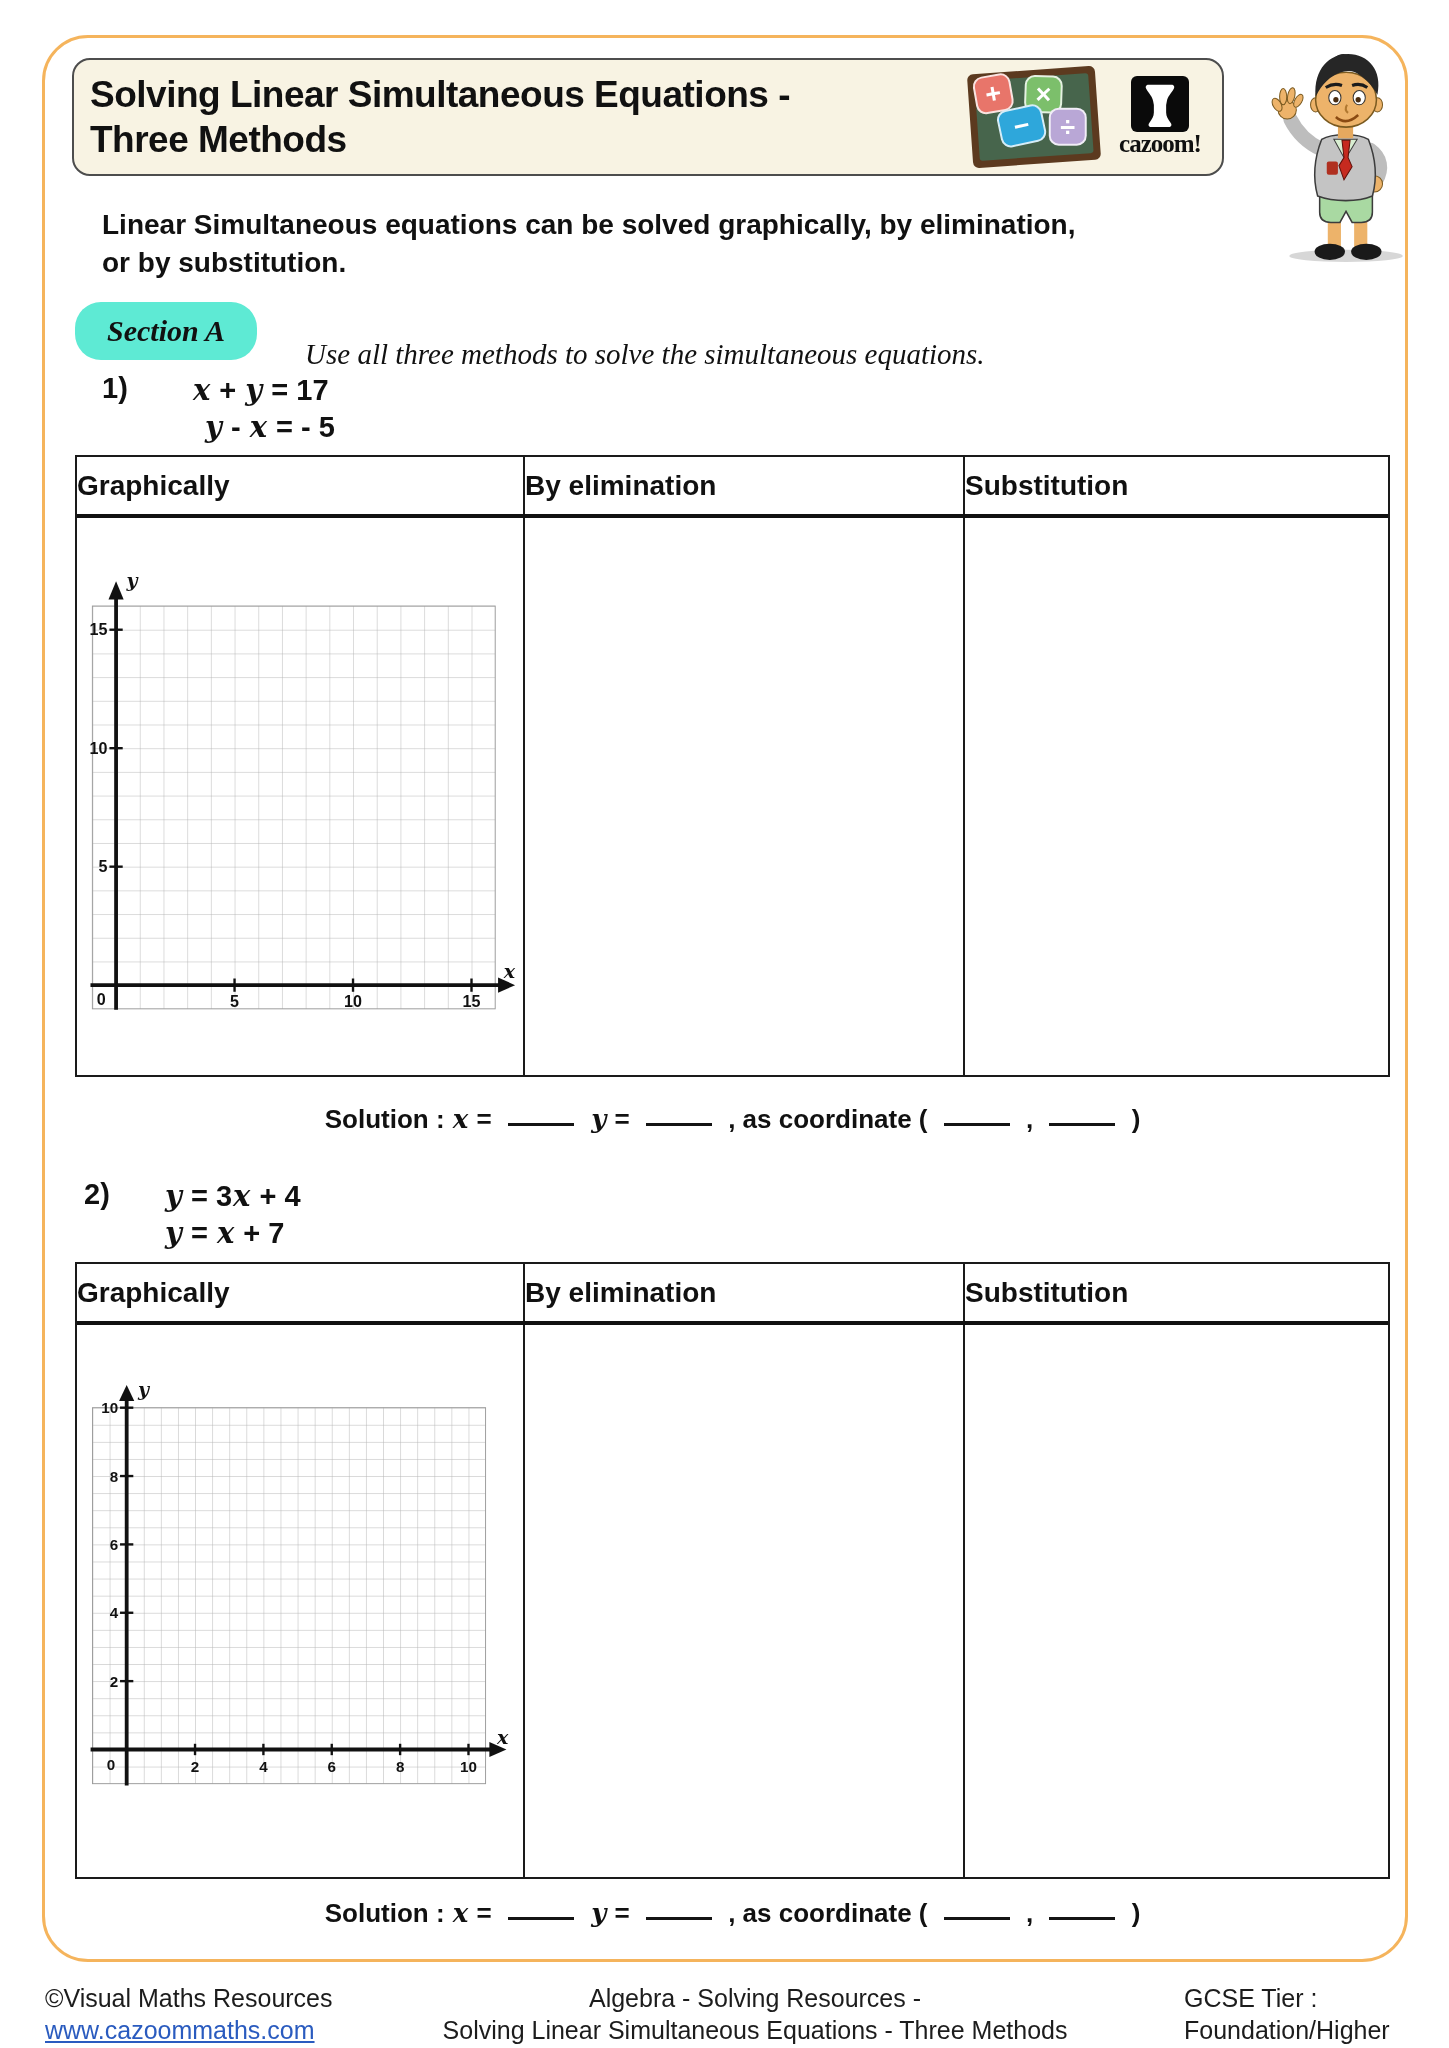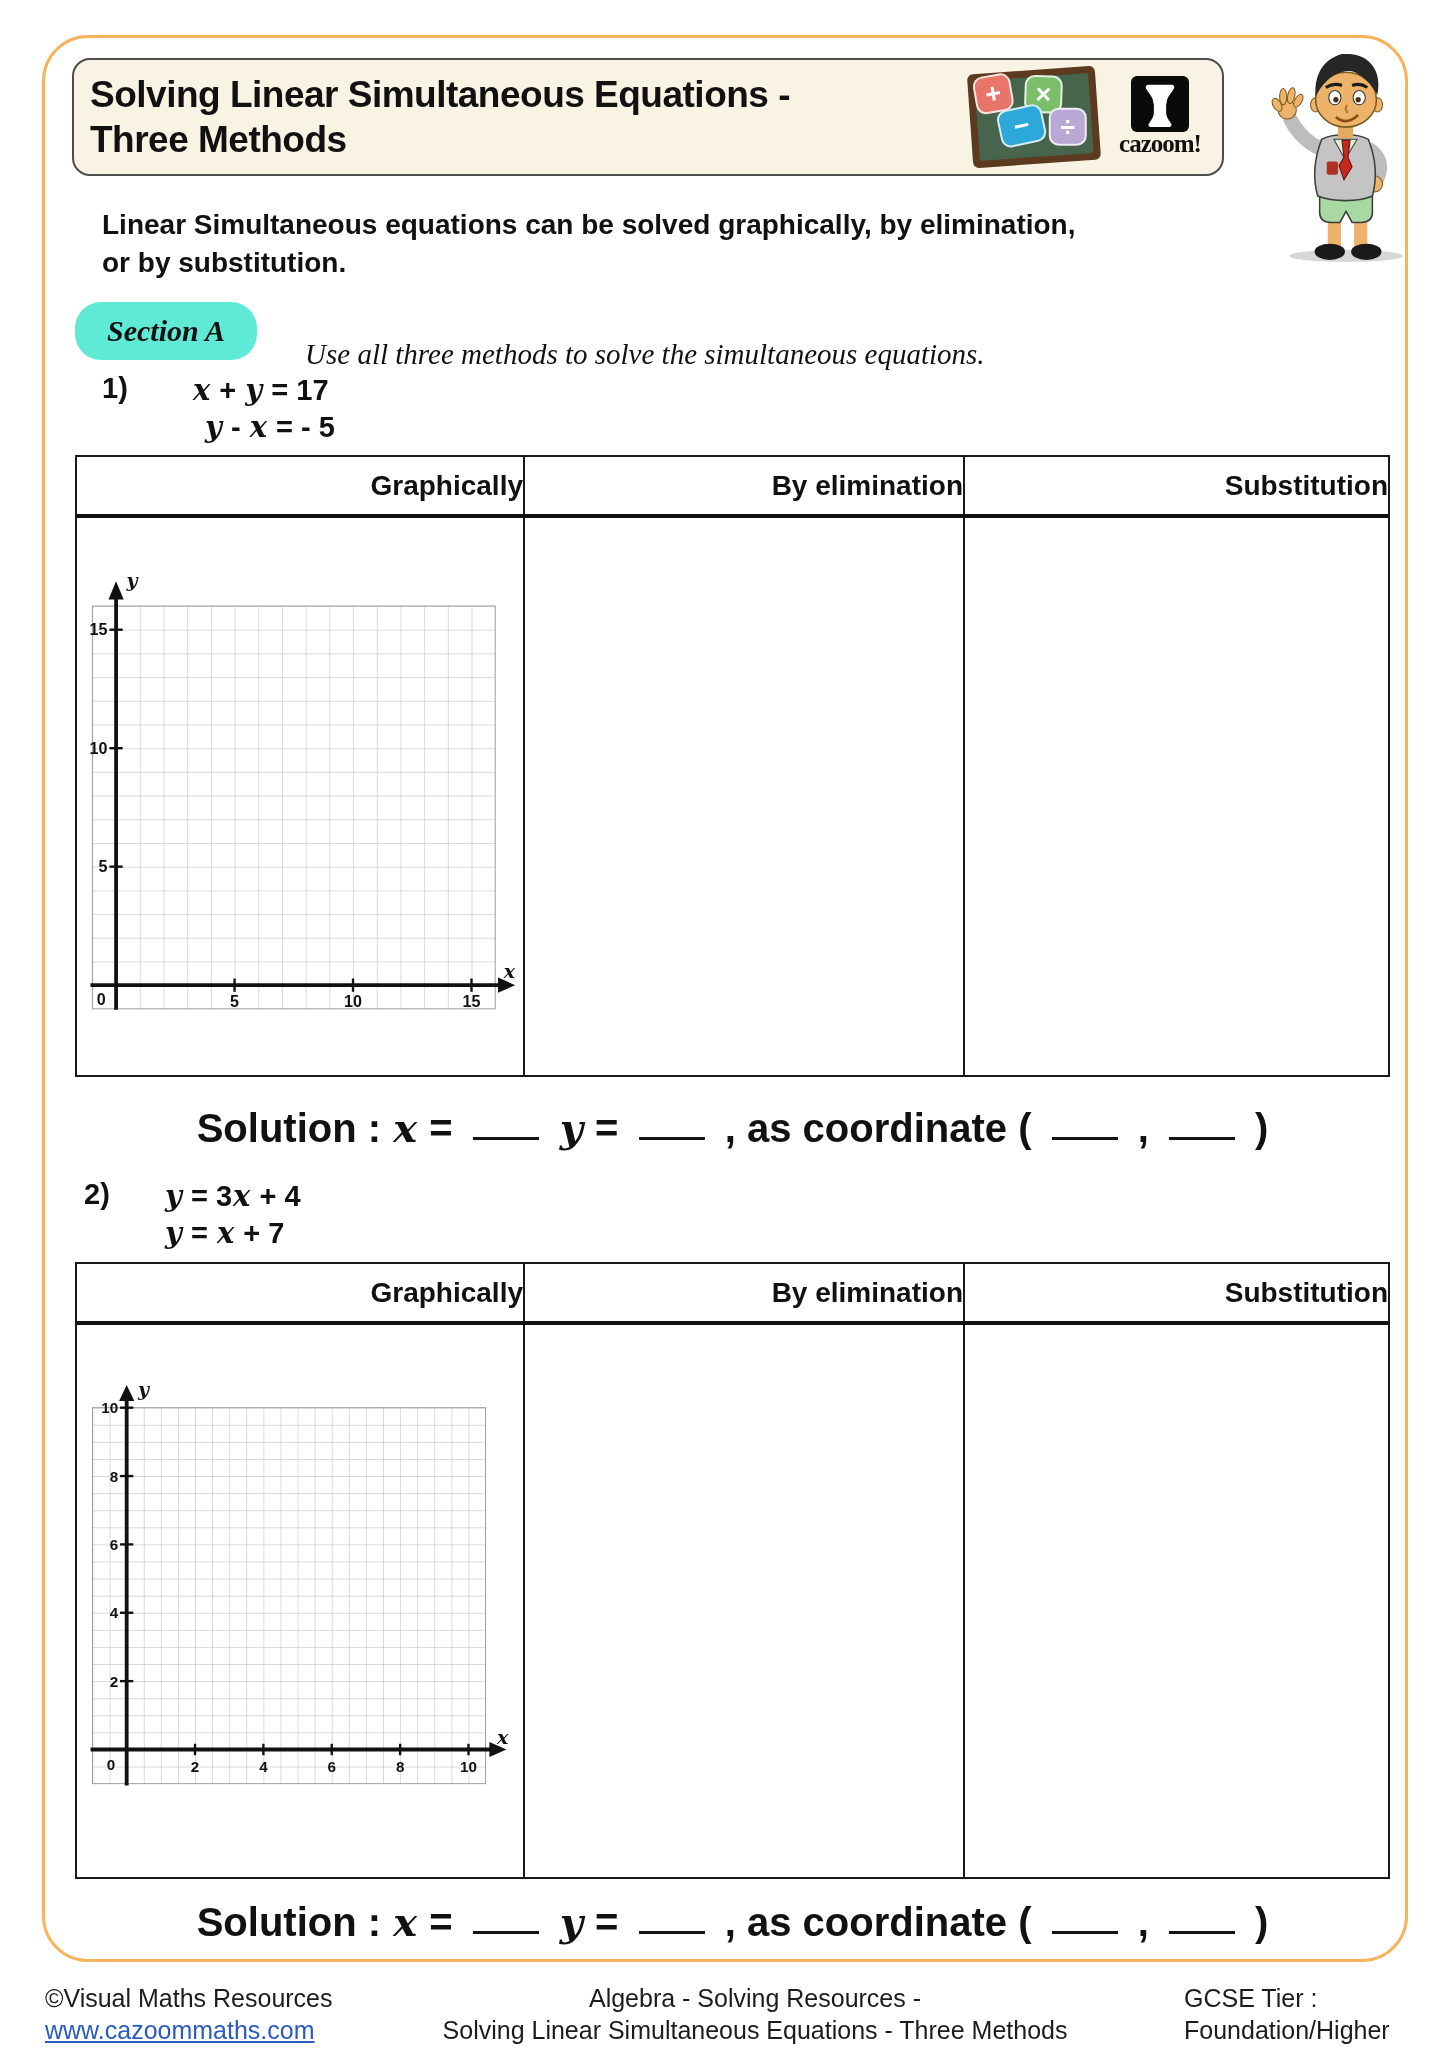--- a/index.html
+++ b/index.html
@@ -43,34 +43,34 @@
   
   .problem{position:absolute;left:102px;}
   .pnum{position:absolute;left:0;top:0;font-size:29px;font-weight:bold;}
   .eqs{position:absolute;left:90px;top:0;font-size:29px;font-weight:bold;line-height:37px;white-space:nowrap;}
   .eqline2{margin-left:12px;}
   .mvar{font-family:"DejaVu Serif",serif;font-style:italic;font-weight:bold;padding:0 1px;}
   
   .wtable{position:absolute;left:75px;width:1315px;border:2px solid #1a1a1a;background:#fff;box-sizing:border-box;}
   .hrow,.brow{display:grid;grid-template-columns:446px 440px 1fr;}
   .hrow{border-bottom:4px solid #111;}
-  .hcell{padding:13px 0 12px 0;text-align:right;font-weight:bold;font-size:28px;}
+  .hcell{padding:13px 0 12px 0;text-align:left;font-weight:bold;font-size:28px;}
   .hcell+.hcell,.bcell+.bcell{border-left:2px solid #1a1a1a;}
   .bcell{position:relative;}
   .t1 .bcell{height:557px;}
   .t2 .bcell{height:552px;}
   .graph{position:absolute;}
   .tlab{font:bold 17px "Liberation Sans",sans-serif;fill:#111;}
   .tlab2{font:bold 16px "Liberation Sans",sans-serif;fill:#111;}
   .alab{font:italic bold 20px "DejaVu Serif",serif;fill:#111;}
   .axis{stroke:#111;stroke-width:4;}
   .tick{stroke:#111;stroke-width:2.5;}
   
   .solution{position:absolute;left:75px;width:1315px;text-align:center;
-    font-size:40px;font-weight:bold;white-space:nowrap;}
+    font-size:26px;font-weight:bold;white-space:nowrap;}
   .solution .blank{display:inline-block;width:66px;height:4px;border-bottom:3px solid #141414;
     margin:0 9px;vertical-align:2px;}
   
   .foot{position:absolute;top:1982px;font-size:25px;line-height:32px;color:#1c1c1c;}
   .foot-left{left:45px;}
   .foot-center{left:330px;width:850px;text-align:center;}
   .foot-right{left:1184px;}
   .link{color:#2A5BBF;text-decoration:underline;}
 </style>
 </head>

